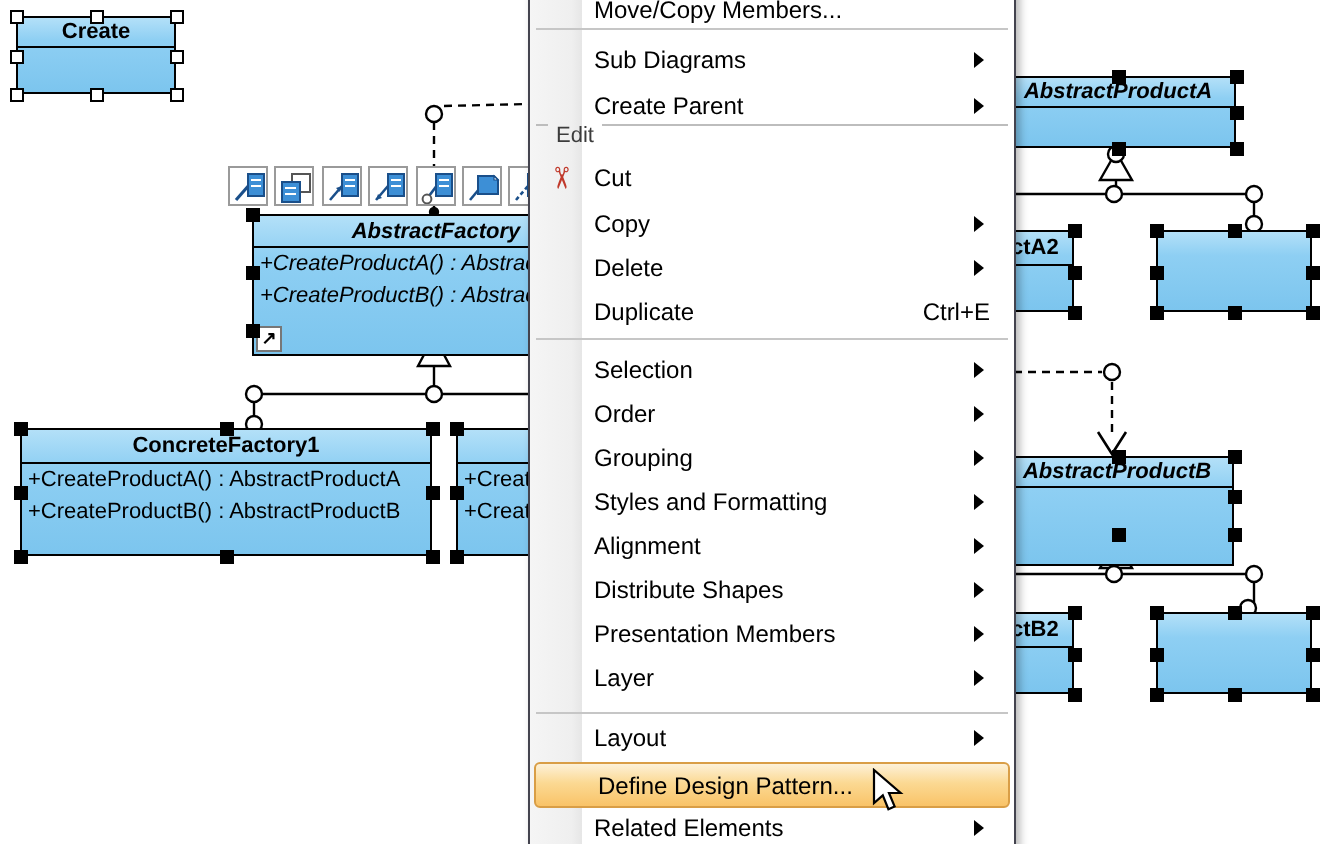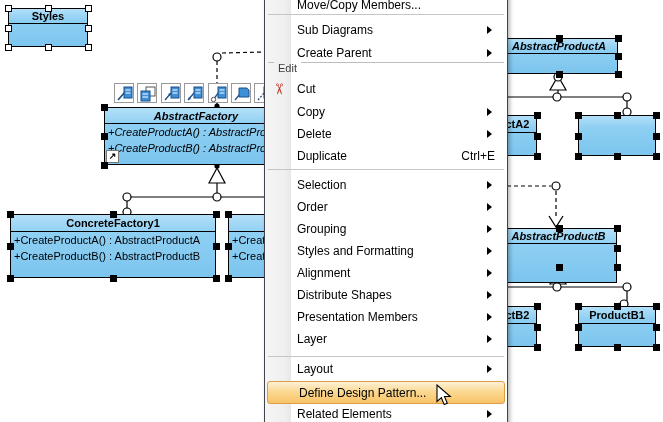--- a/index.html
+++ b/index.html
@@ -113,32 +113,32 @@
   <circle cx="558" cy="271" r="4" fill="#fff" stroke="#000" stroke-width="1.2"></circle>
   <line x1="558" y1="284" x2="558" y2="287" stroke="#000" stroke-width="1.2"></line>
   <line x1="500" y1="287" x2="627" y2="287" stroke="#000" stroke-width="1.2"></line>
   <line x1="627" y1="287" x2="627" y2="303" stroke="#000" stroke-width="1.2"></line>
   <circle cx="557" cy="287" r="4" fill="#fff" stroke="#000" stroke-width="1.2"></circle>
   <circle cx="627" cy="287" r="4" fill="#fff" stroke="#000" stroke-width="1.2"></circle>
   <circle cx="624" cy="304" r="4" fill="#fff" stroke="#000" stroke-width="1.2"></circle>
 </svg>
 
 <div class="cls" style="left:8px;top:8px;width:80px;height:39px;">
-  <div class="cls-title" style="height:14px;">Styles</div>
+  <div class="cls-title" style="height:14px;">Create</div>
 <div class="handle hollow" style="left: -4px; top: -4px;"></div>
     <div class="handle hollow" style="left: 36px; top: -4px;"></div>
     <div class="handle hollow" style="left: 76px; top: -4px;"></div>
     <div class="handle hollow" style="left: -4px; top: 15.5px;"></div>
     <div class="handle hollow" style="left: 76px; top: 15.5px;"></div>
     <div class="handle hollow" style="left: -4px; top: 35px;"></div>
     <div class="handle hollow" style="left: 36px; top: 35px;"></div>
     <div class="handle hollow" style="left: 76px; top: 35px;"></div>
   </div>
 
-<div class="cls" style="left:104px;top:107px;width:184px;height:58px;">
+<div class="cls" style="left:126px;top:107px;width:184px;height:71px;">
   <div class="cls-title abstract" style="height:15px;">AbstractFactory</div>
   <div class="cls-m abstract">+CreateProductA() : AbstractProductA</div>
   <div class="cls-m abstract">+CreateProductB() : AbstractProductB</div>
   <div class="af-corner-glyph" style="left:1px;bottom:1px;">↗</div>
 <div class="handle solid" style="left: -4px; top: -4px;"></div>
     <div class="handle solid" style="left: -4px; top: 25px;"></div>
     <div class="handle solid" style="left: -4px; top: 54px;"></div>
   </div>
 
 <div class="cls" style="left:10px;top:214px;width:206px;height:64px;">
@@ -222,21 +222,20 @@
     <div class="handle solid" style="left: 31.5px; top: -4px;"></div>
     <div class="handle solid" style="left: 67px; top: -4px;"></div>
     <div class="handle solid" style="left: -4px; top: 16.5px;"></div>
     <div class="handle solid" style="left: 67px; top: 16.5px;"></div>
     <div class="handle solid" style="left: -4px; top: 37px;"></div>
     <div class="handle solid" style="left: 31.5px; top: 37px;"></div>
     <div class="handle solid" style="left: 67px; top: 37px;"></div>
   </div>
 
 <div class="cls" style="left:578px;top:306px;width:78px;height:41px;">
-  <div class="cls-title" style="height:16px;">ProductB1</div>
 <div class="handle solid" style="left: -4px; top: -4px;"></div>
     <div class="handle solid" style="left: 35px; top: -4px;"></div>
     <div class="handle solid" style="left: 74px; top: -4px;"></div>
     <div class="handle solid" style="left: -4px; top: 16.5px;"></div>
     <div class="handle solid" style="left: 74px; top: 16.5px;"></div>
     <div class="handle solid" style="left: -4px; top: 37px;"></div>
     <div class="handle solid" style="left: 35px; top: 37px;"></div>
     <div class="handle solid" style="left: 74px; top: 37px;"></div>
   </div>
 

